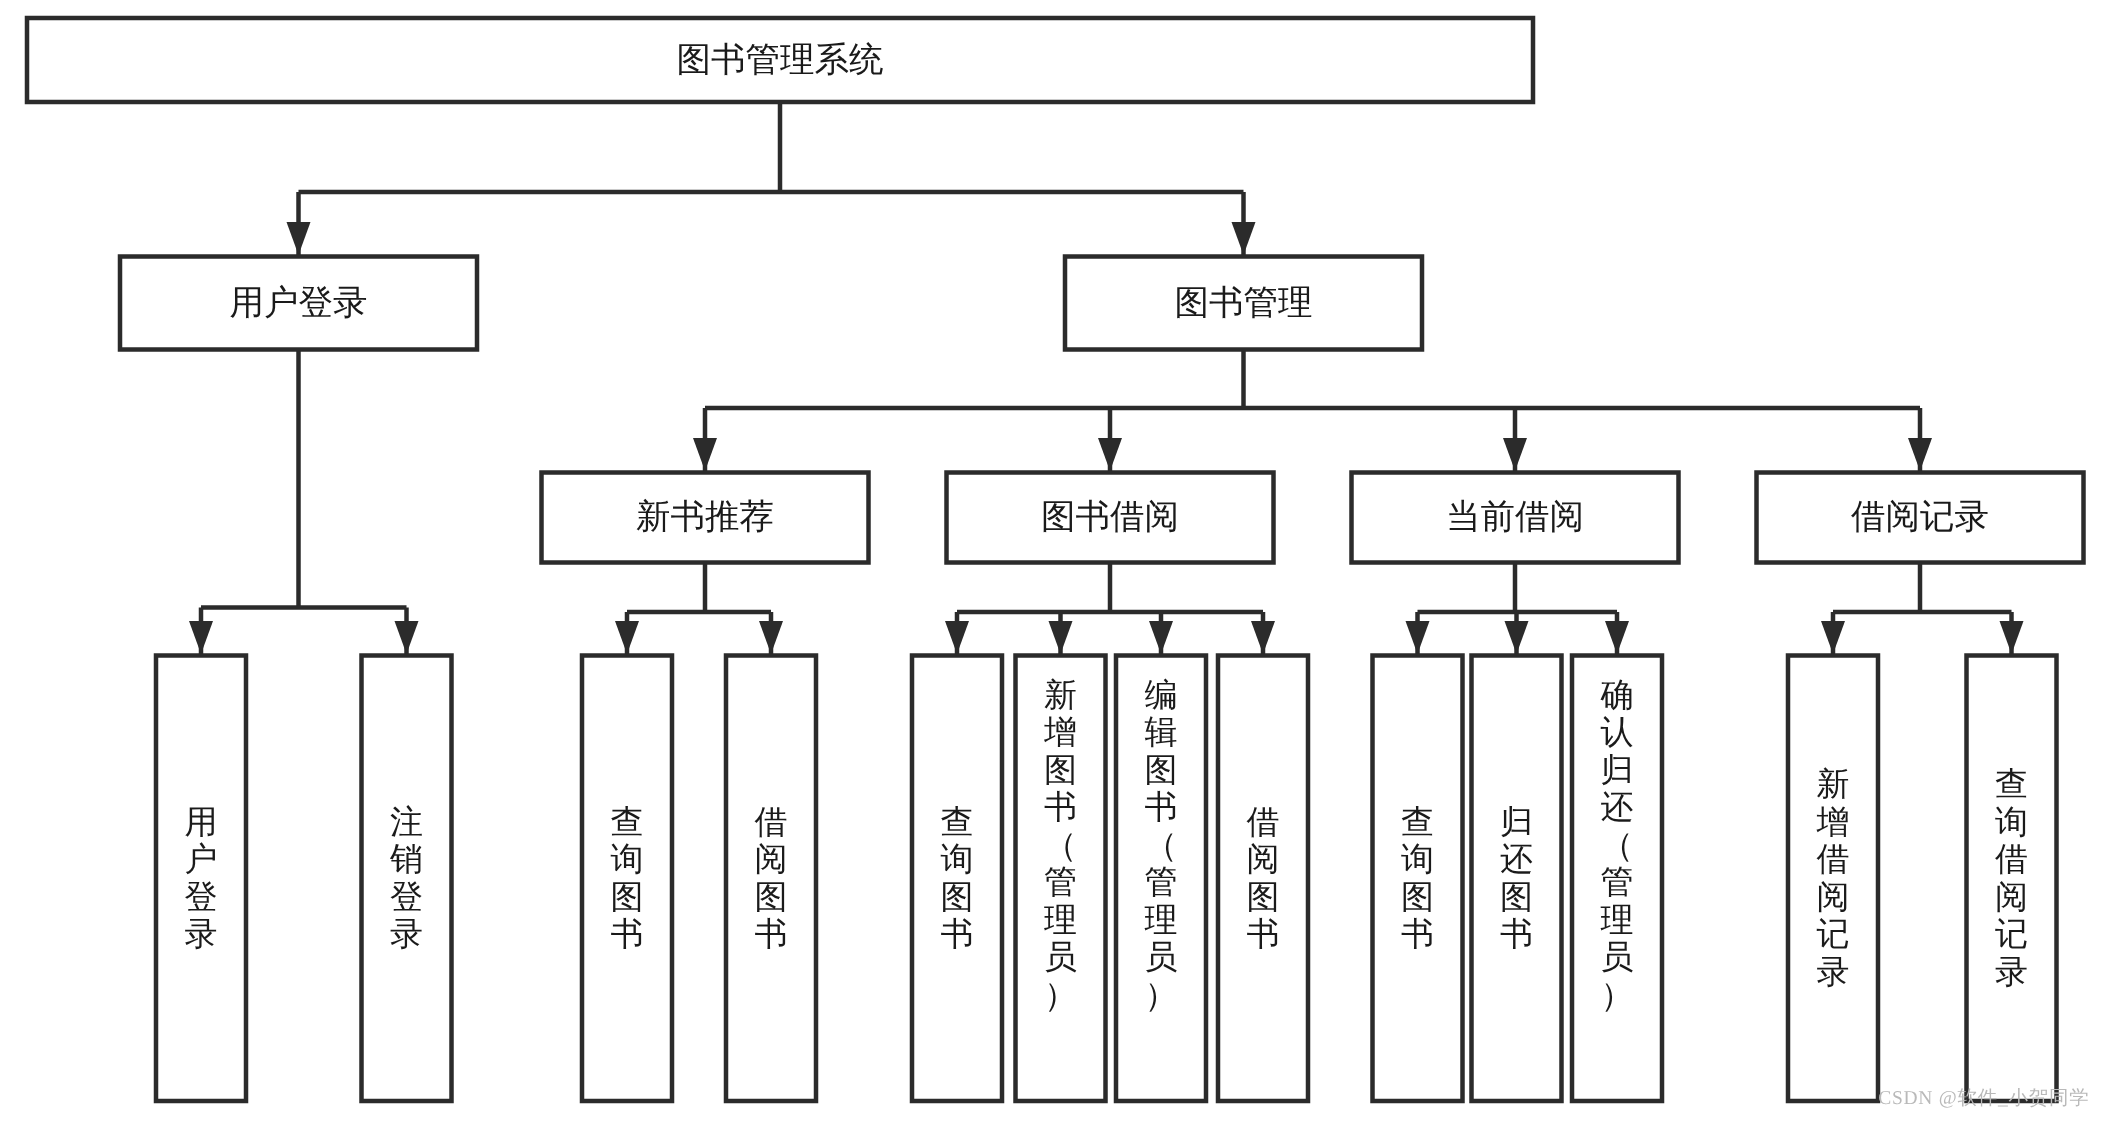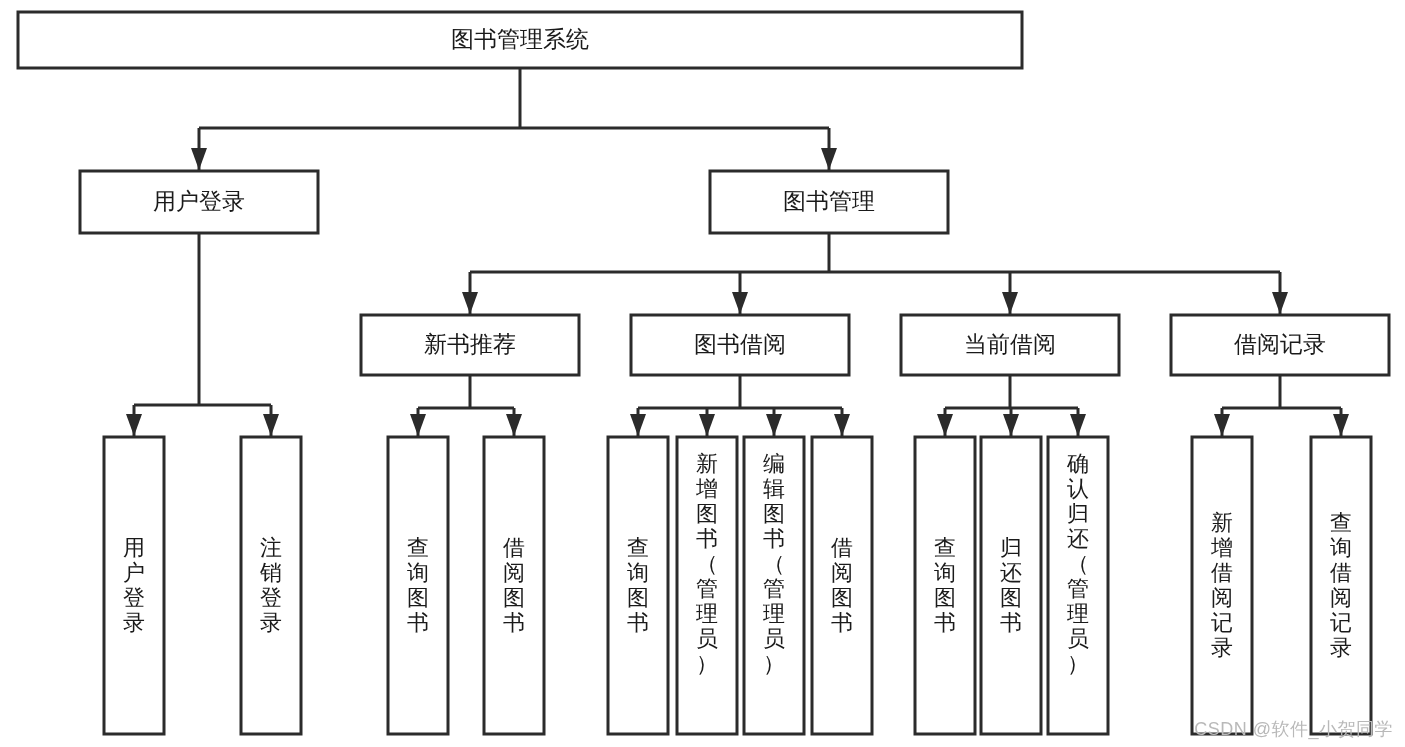--- a/index.html
+++ b/index.html
@@ -45,22 +45,22 @@
   .node-label-v {
     font-family: "Liberation Sans", "DejaVu Sans", sans-serif;
     font-size: 22px;
     fill: #1a1a1a;
     text-anchor: middle;
   }
   .watermark {
     position: absolute;
     right: 12px;
     bottom: 6px;
-    font-family: Liberation Sans, sans-serif;
-    font-size: 18px;
+    font-family: Liberation Serif, serif;
+    font-size: 13px;
     color: #b9b9b9;
     letter-spacing: 0.5px;
     white-space: nowrap;
     pointer-events: none;
   }
 </style>
 </head>
 <body>
 
 <div id="diagram-root">

